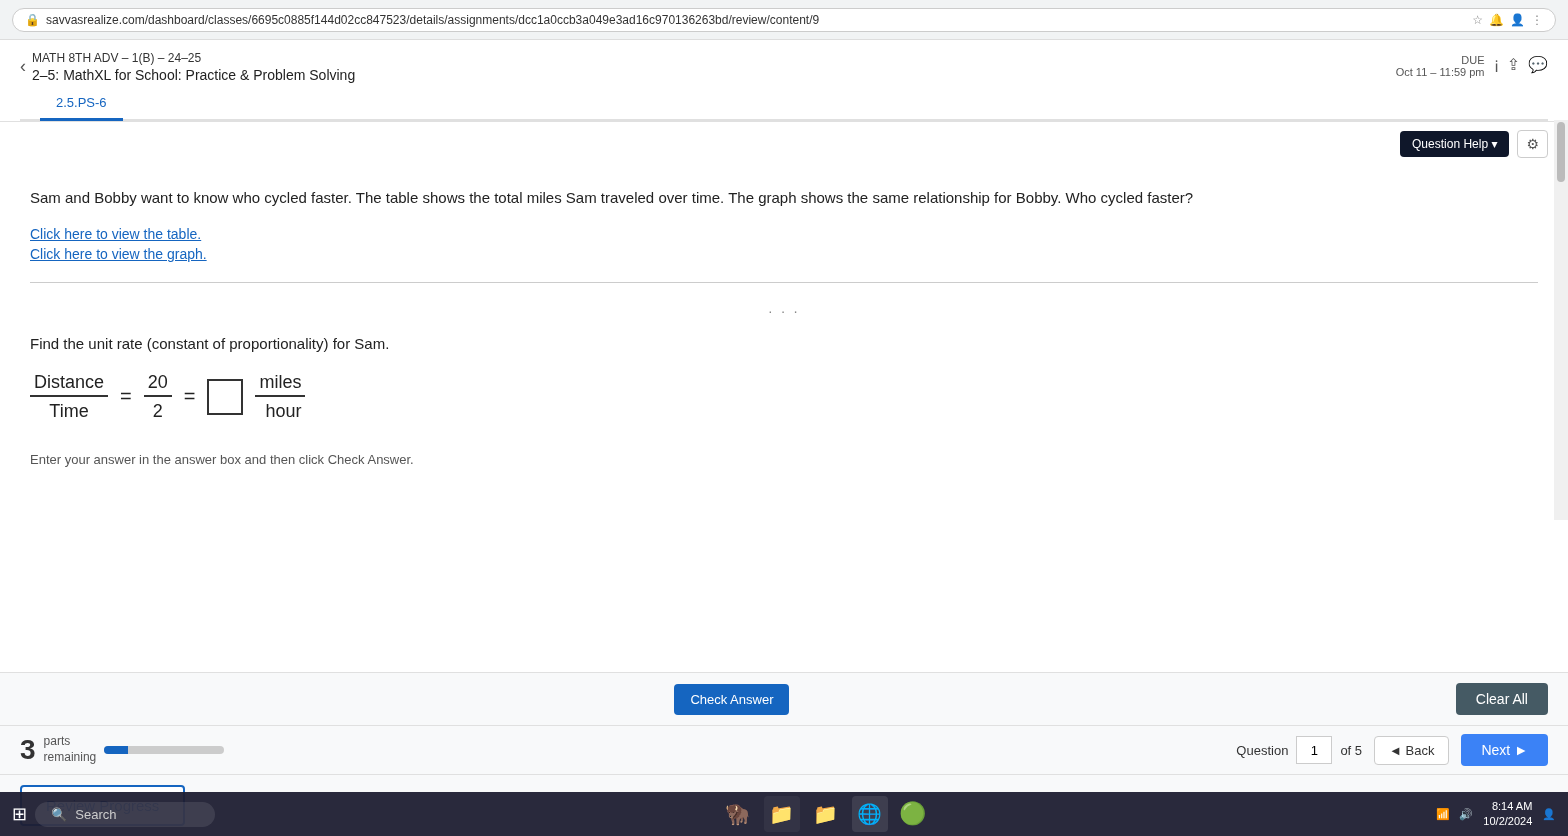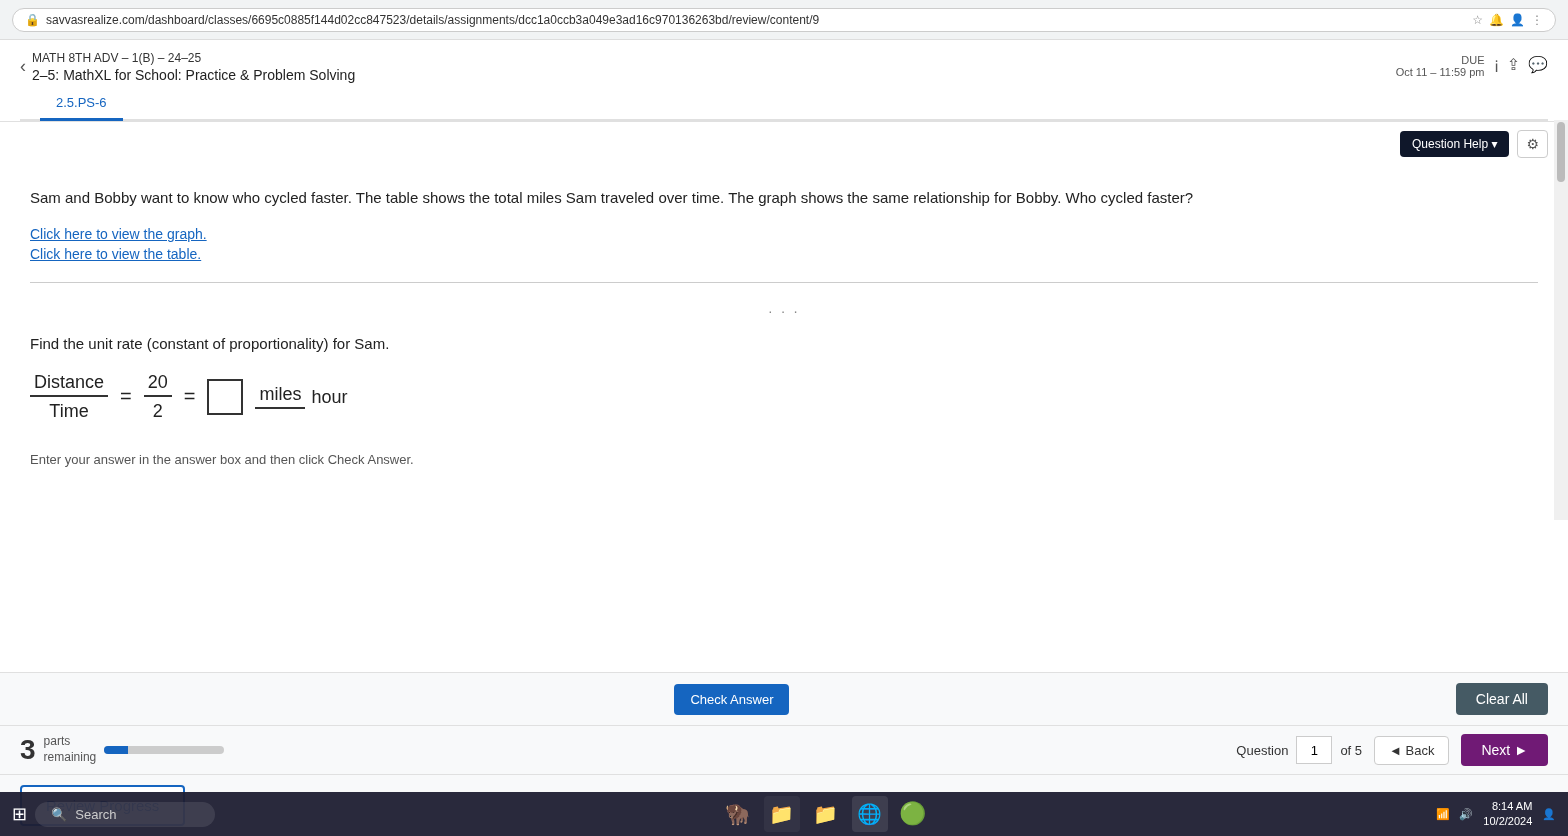--- a/index.html
+++ b/index.html
@@ -197,22 +197,22 @@
       text-align: center;
     }
     .fraction-den {
       font-size: 18px;
       font-weight: 500;
       padding: 2px 4px 0 4px;
       text-align: center;
     }
     .fraction-word {
       display: flex;
-      flex-direction: row;
-      align-items: center;
+      flex-direction: column;
+      align-items: flex-end;
       gap: 2px;
     }
     .fraction-word-num {
       font-size: 18px;
       font-weight: 500;
       border-bottom: 2px solid #333;
       padding: 0 4px 2px 4px;
     }
     .fraction-word-den {
       font-size: 18px;
@@ -332,21 +332,21 @@
       border-radius: 4px;
       padding: 6px 14px;
       font-size: 13px;
       cursor: pointer;
       display: flex;
       align-items: center;
       gap: 4px;
       color: #333;
     }
     .next-btn {
-      background: #701a75;
+      background: #3b82f6;
       color: white;
       border: none;
       border-radius: 4px;
       padding: 8px 20px;
       font-size: 14px;
       cursor: pointer;
       display: flex;
       align-items: center;
       gap: 4px;
       font-weight: 500;
@@ -501,22 +501,22 @@
 
   <div class="content-header-row">
     <button class="question-help-btn">Question Help ▾</button>
     <button class="gear-icon-btn">⚙</button>
   </div>
 
   <div class="question-content">
 
     <div class="question-text">Sam and Bobby want to know who cycled faster. The table shows the total miles Sam traveled over time. The graph shows the same relationship for Bobby. Who cycled faster?</div>
 
+    <a class="link-blue">Click here to view the table.</a>
     <a class="link-blue">Click here to view the graph.</a>
-    <a class="link-blue">Click here to view the table.</a>
 
     <hr class="divider">
 
     <div style="display:flex;justify-content:center;margin-bottom:16px;">
       <span class="dots-icon">· · ·</span>
     </div>
 
     <div class="find-unit-rate-text">Find the unit rate (constant of proportionality) for Sam.</div>
 
     <div class="fraction-row">

